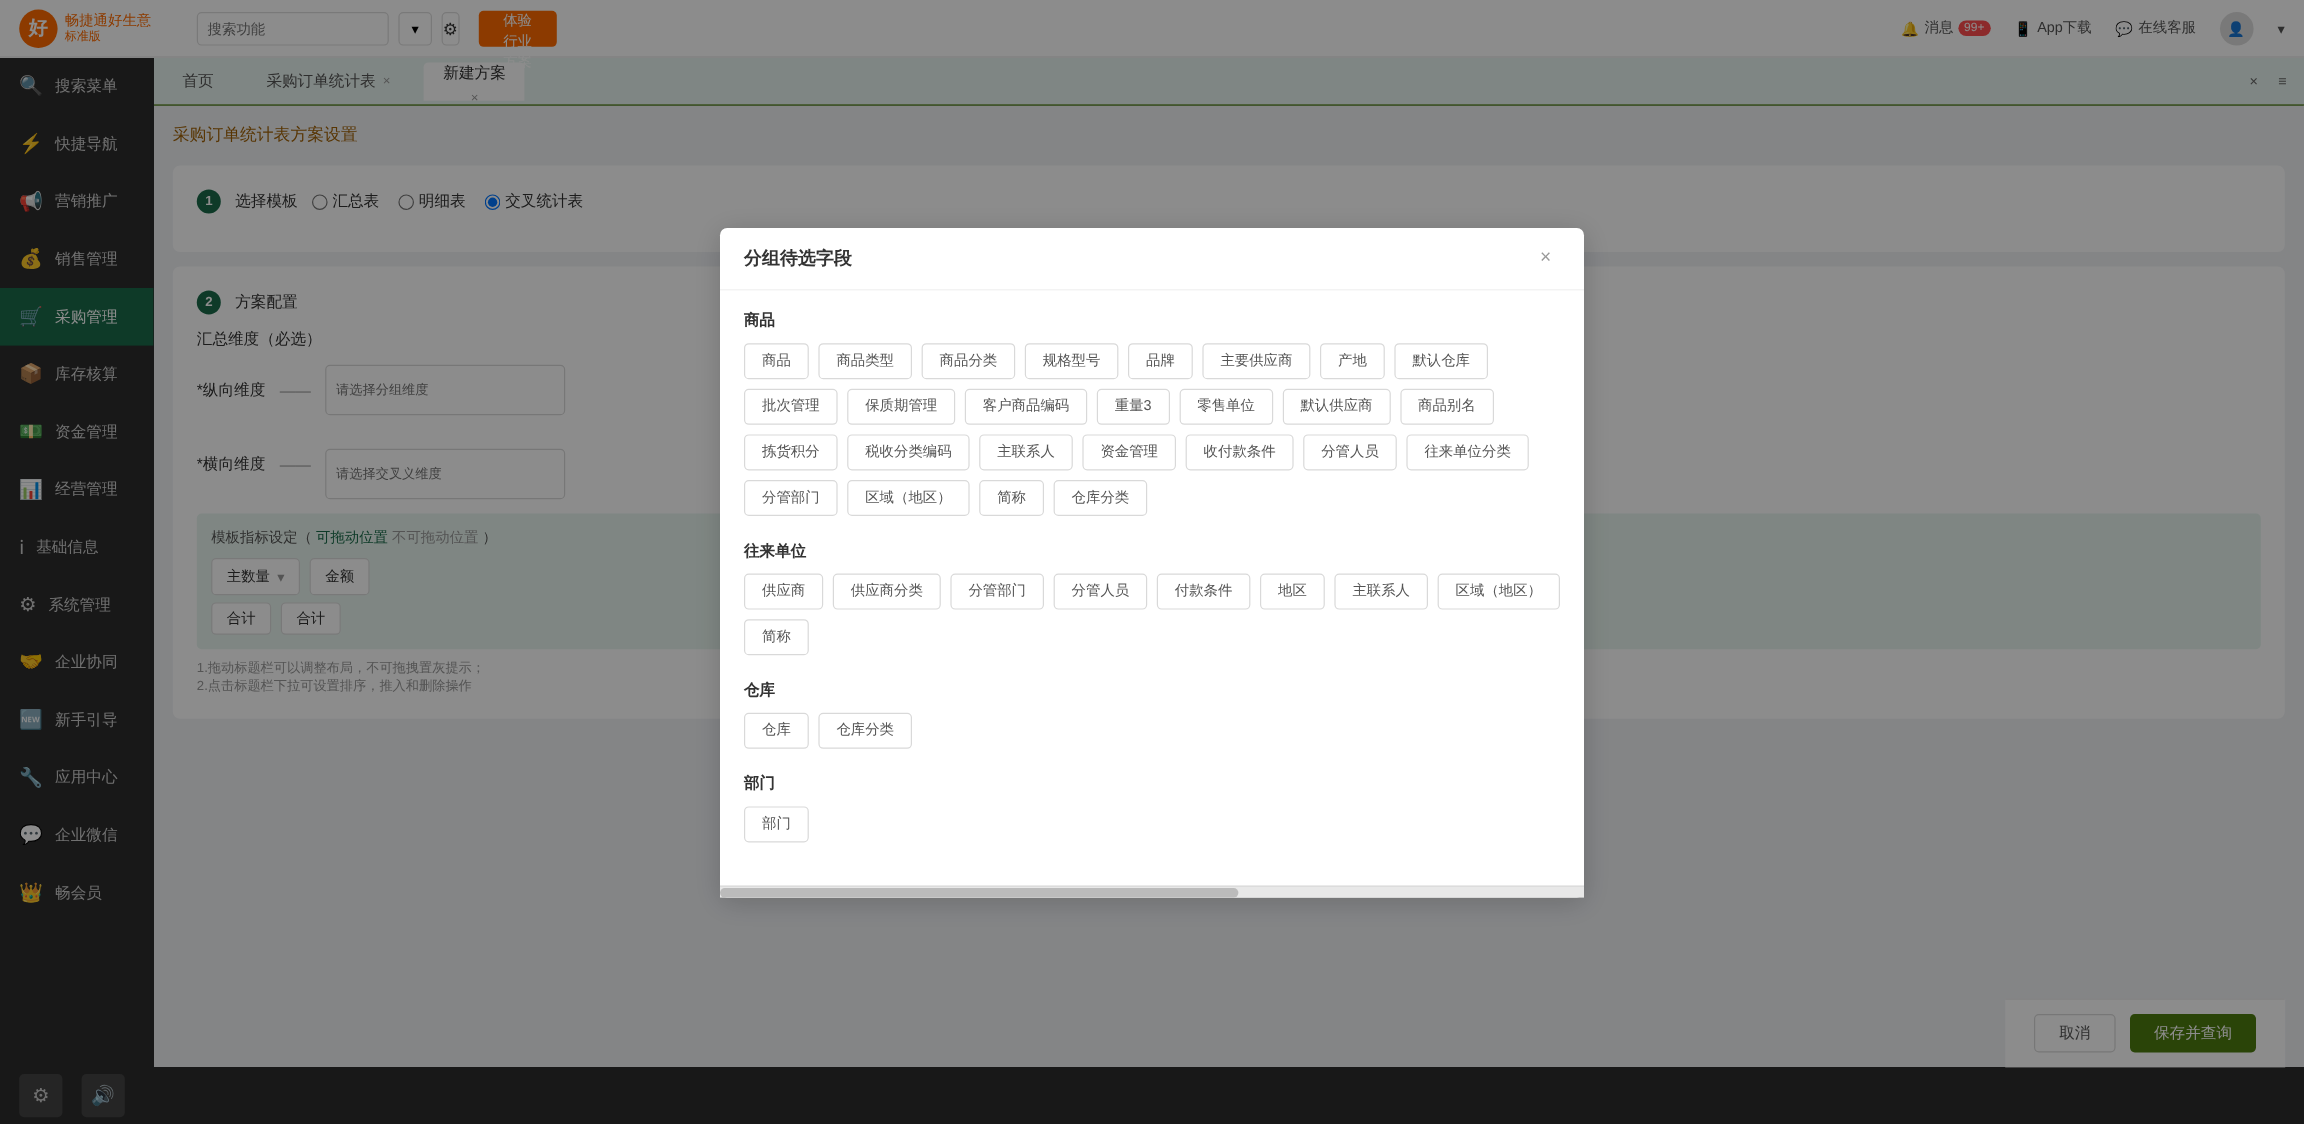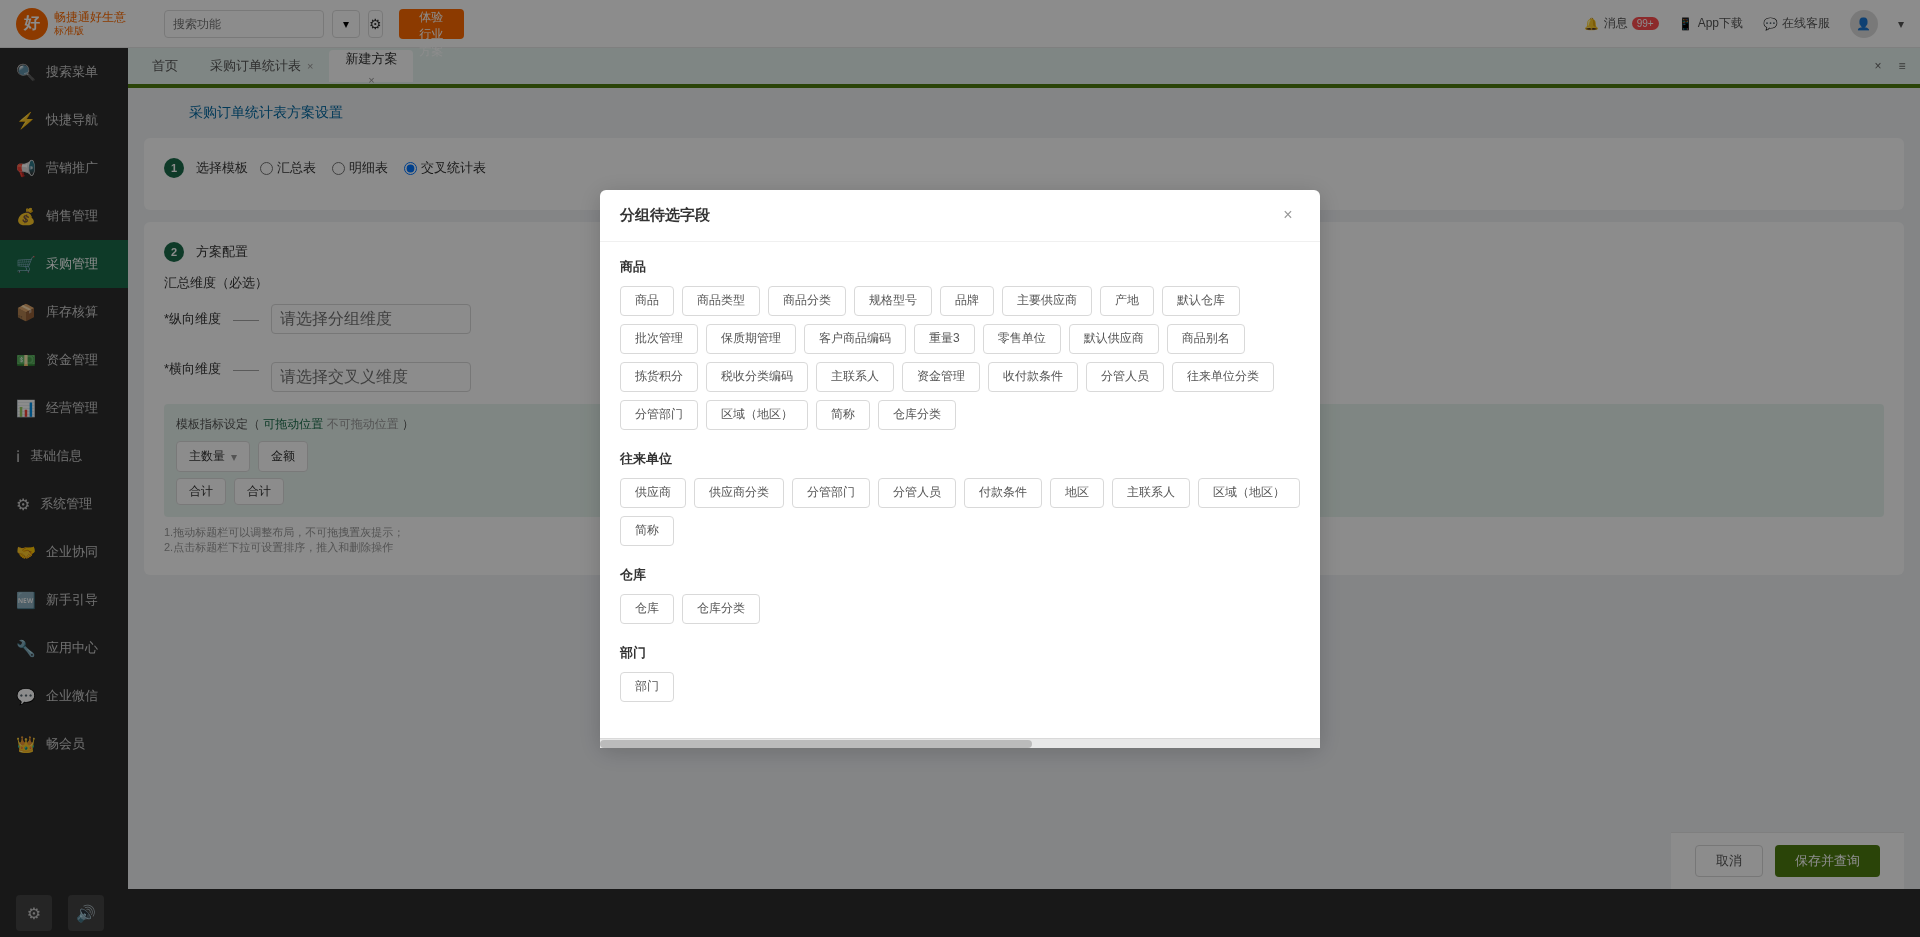--- a/index.html
+++ b/index.html
@@ -121,30 +121,30 @@
       align-items: center;
       justify-content: center;
       font-size: 12px;
       cursor: pointer;
     }
 
     
     .tab-bar {
       height: 40px;
       background: #e8f4f0;
-      border-bottom: 4px solid #4d7c0f;
+      border-bottom: 1px solid #4d7c0f;
       display: flex;
       align-items: center;
       padding: 0 8px;
       position: fixed;
       top: 48px;
       left: 128px;
       right: 0;
       z-index: 99;
-      gap: 0;
+      gap: 12px;
       justify-content: flex-end;
     }
     .tab-item {
       height: 32px;
       padding: 0 16px;
       display: flex;
       align-items: center;
       gap: 6px;
       font-size: 13px;
       cursor: pointer;
@@ -196,23 +196,22 @@
       right: 0;
       bottom: 48px;
       background: #f0f2f5;
       overflow: auto;
       padding: 16px;
     }
 
     
     .page-title {
       font-size: 14px;
-      color: #0369a1;
+      color: #a16207;
       margin-bottom: 16px;
-      margin-left: 45px;
     }
 
     
     .overlay {
       position: fixed;
       top: 0; left: 0; right: 0; bottom: 0;
       background: rgba(0,0,0,0.45);
       z-index: 200;
       display: flex;
       align-items: center;
@@ -360,25 +359,25 @@
       padding: 20px;
       margin-bottom: 12px;
     }
     .form-row {
       display: flex;
       align-items: center;
       gap: 12px;
       margin-bottom: 12px;
     }
     .form-input {
-      height: 30px;
+      height: 42px;
       border: 1px solid #d9d9d9;
       border-radius: 4px;
       padding: 0 8px;
-      font-size: 16px;
+      font-size: 11px;
       width: 200px;
       outline: none;
     }
     .radio-group { display: flex; gap: 16px; align-items: center; }
     .radio-item { display: flex; align-items: center; gap: 4px; font-size: 13px; cursor: pointer; }
     .btn-cancel {
       height: 32px;
       padding: 0 20px;
       border: 1px solid #d9d9d9;
       border-radius: 4px;

